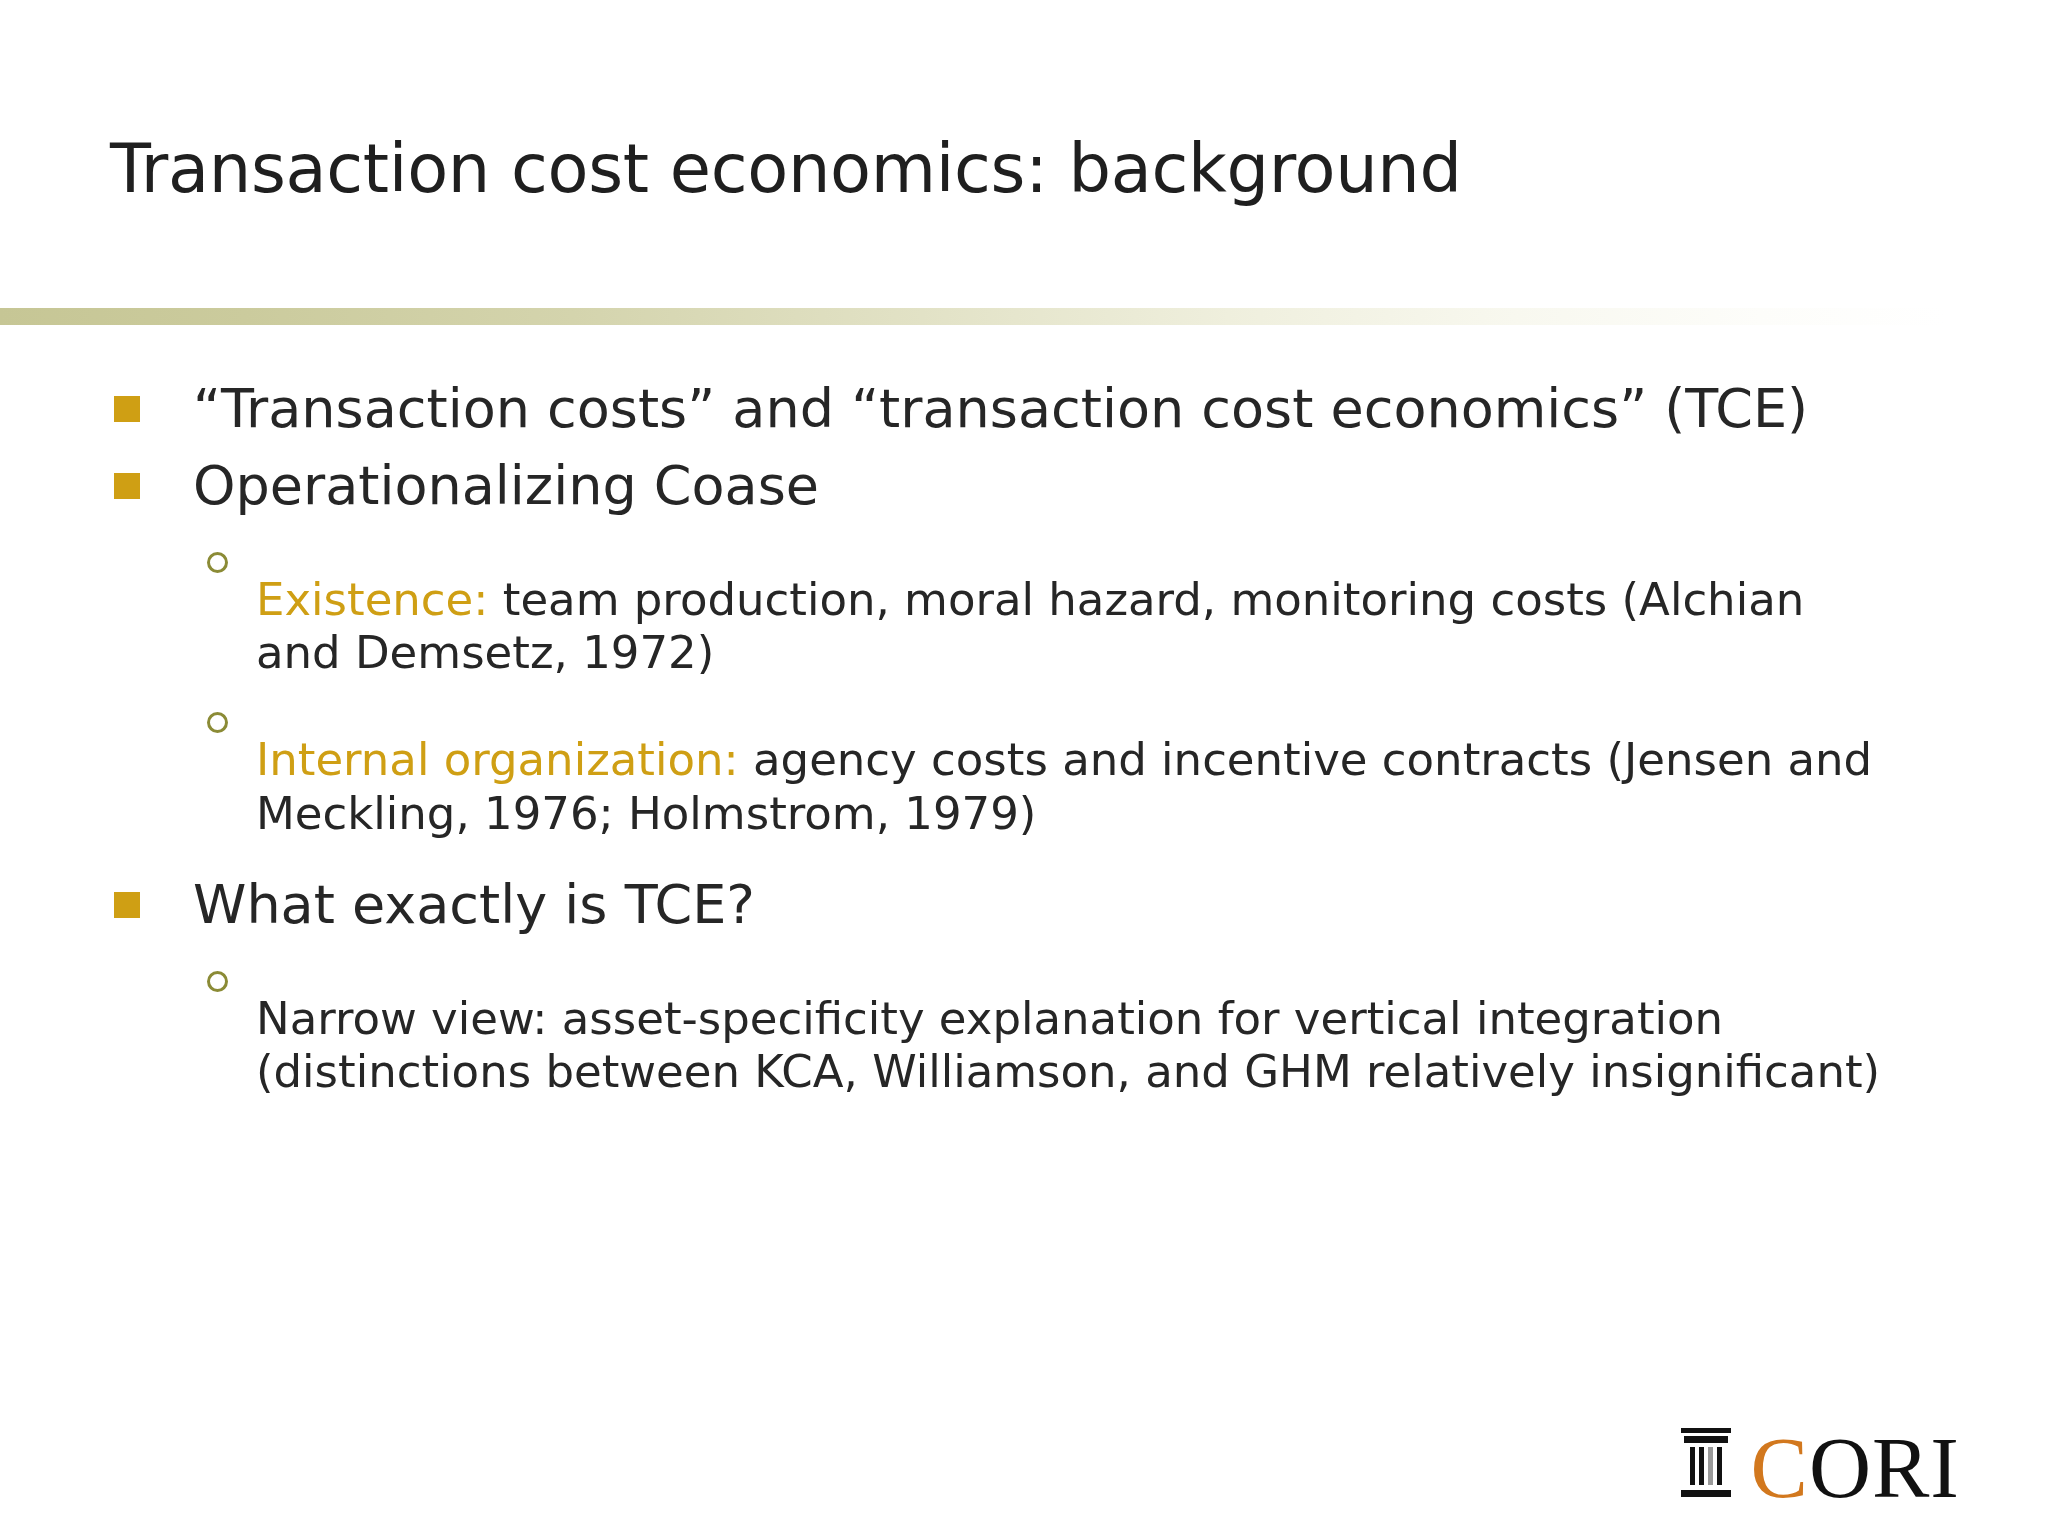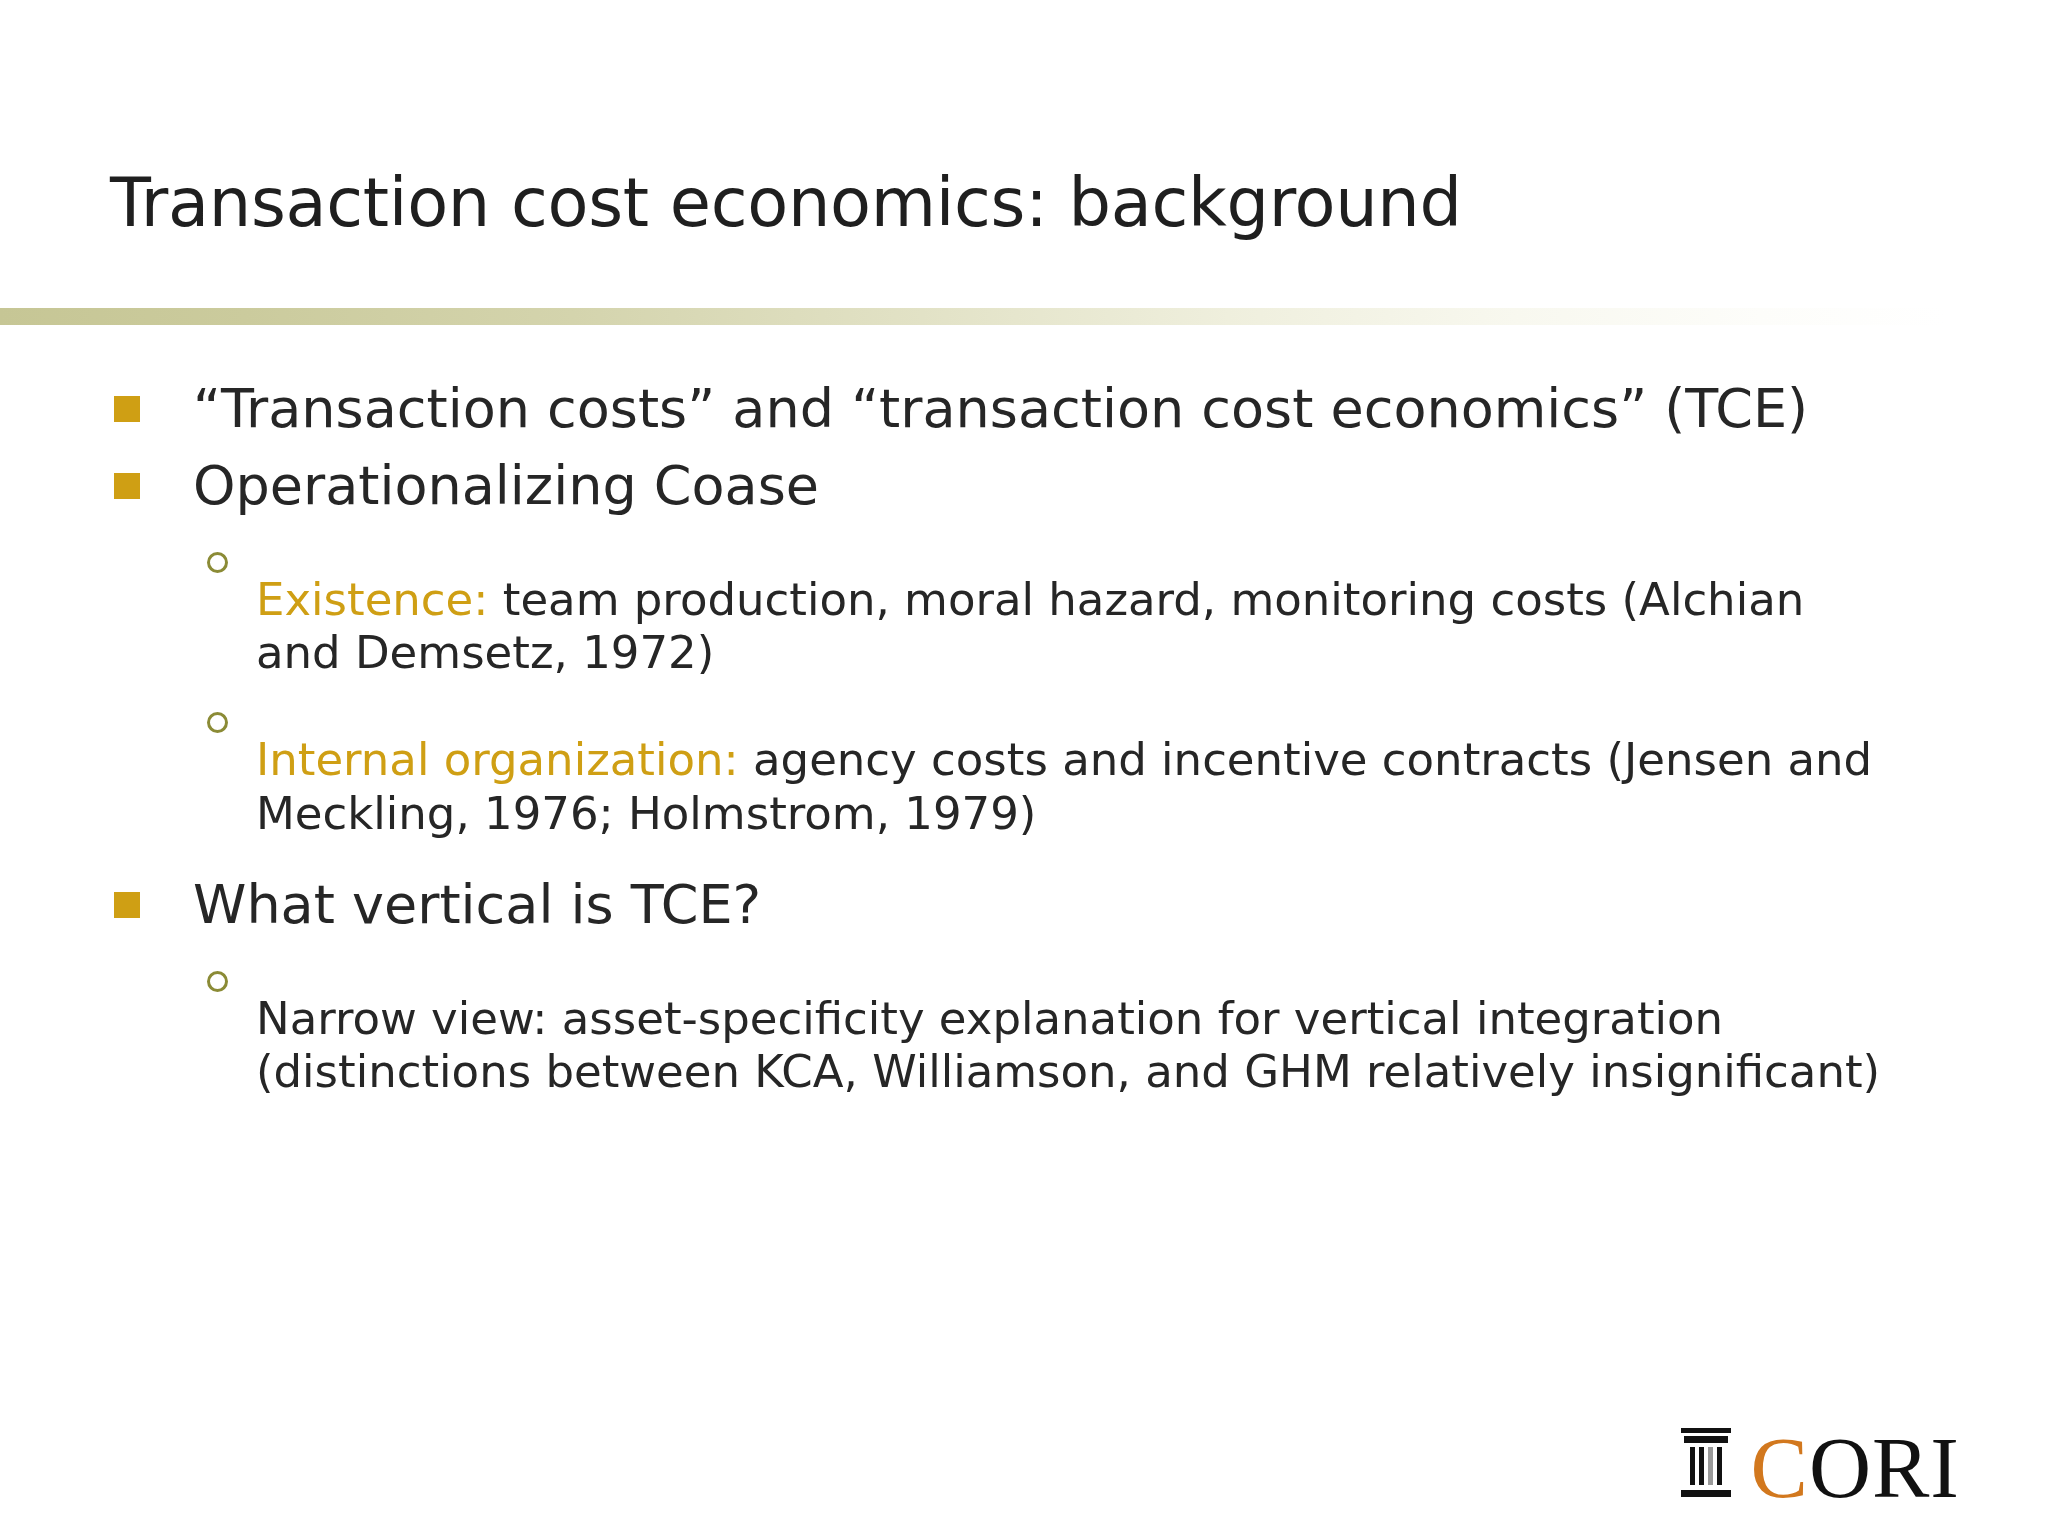--- a/index.html
+++ b/index.html
@@ -20,21 +20,21 @@
   .slide {
     position: absolute;
     inset: 0;
     background: #ffffff;
   }
 
   
   .title-area {
     position: absolute;
     left: 110px;
-    top: 168px;
+    top: 134px;
     width: 1820px;
     height: 110px;
   }
   .slide-title {
     font-size: 67px;
     font-weight: 400;
     letter-spacing: -0.3px;
     color: #1f1f1f;
     line-height: 1.05;
     white-space: nowrap;
@@ -185,21 +185,21 @@
     <div class="lvl2">
       <span class="marker"></span>
       <span class="text">
         <span class="lead">Internal organization:</span><span> agency costs and incentive contracts (Jensen and Meckling, 1976; Holmstrom, 1979)</span>
       </span>
     </div>
 
 
     <div class="lvl1 gap-section">
       <span class="marker"></span>
-      <span class="text">What vertical is TCE?</span>
+      <span class="text">What exactly is TCE?</span>
     </div>
 
     <div class="lvl2">
       <span class="marker"></span>
       <span class="text">
         <span class="lead"></span><span>Narrow view: asset-specificity explanation for vertical integration (distinctions between KCA, Williamson, and GHM relatively insignificant)</span>
       </span>
     </div>
 
 

